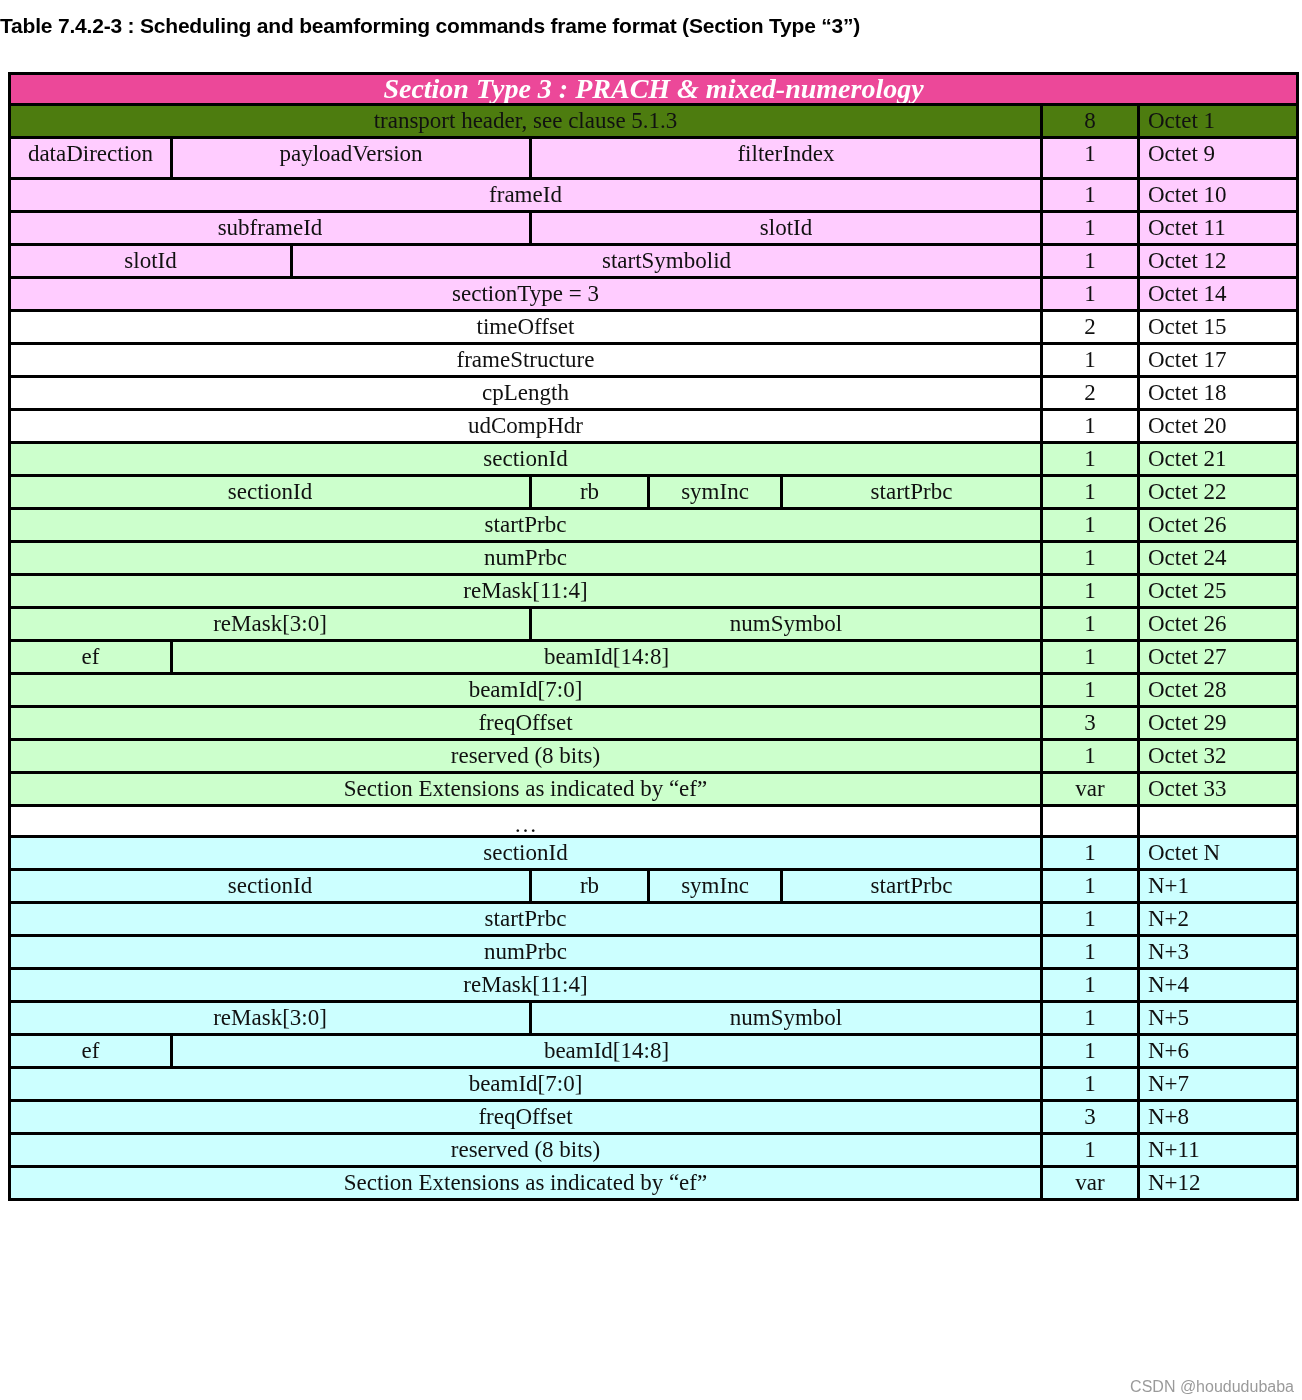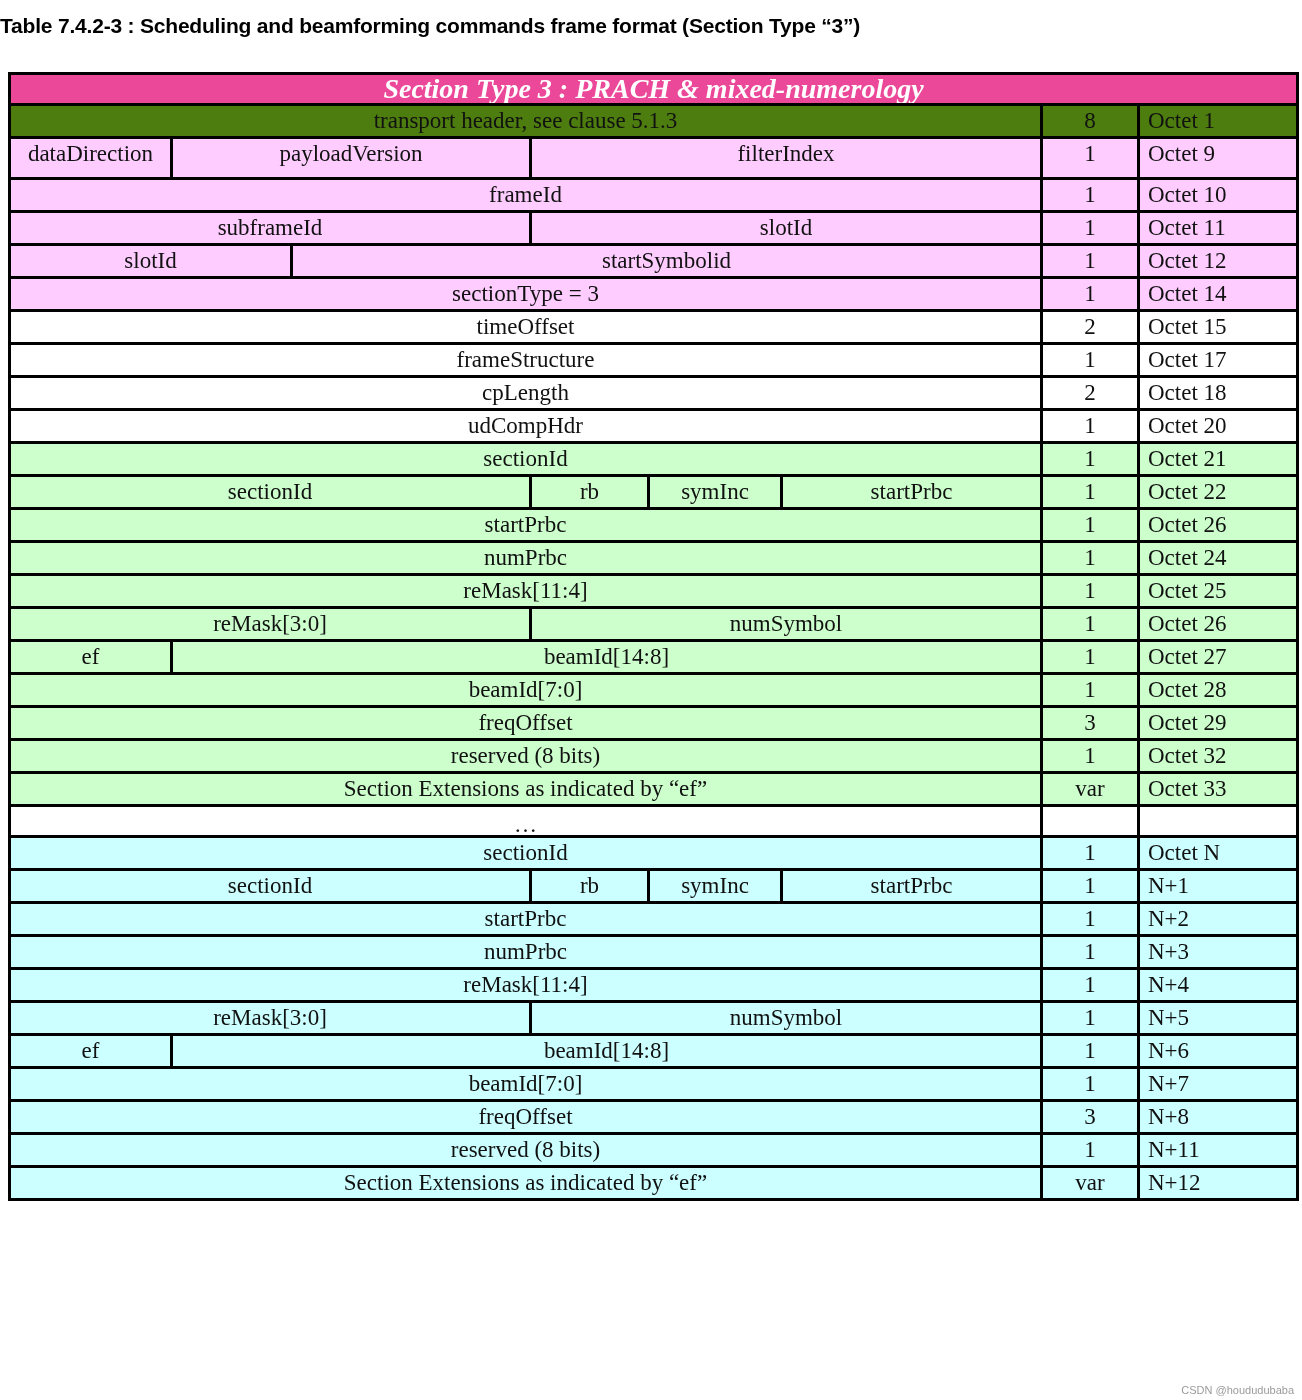--- a/index.html
+++ b/index.html
@@ -32,21 +32,21 @@
     tr.bits td.blank { background: #fff; }
     tr.yellow td { background: #4d7c0f; }
     tr.pink td { background: #ffccff; }
     tr.white td { background: #ffffff; }
     tr.green td { background: #ccffcc; }
     tr.cyan td { background: #ccffff; }
     tr.r td { height: 28px; }
     tr.tall td { height: 38px; margin-top: 8px; }
     .watermark {
       position: absolute; right: 8px; bottom: 4px;
-      font-family: "Liberation Sans", sans-serif; font-size: 11px;
+      font-family: "Liberation Sans", sans-serif; font-size: 16px;
       color: rgba(120,120,120,0.75);
     }
   </style>
 </head>
 <body>
 
 <div class="caption">Table 7.4.2-3 : Scheduling and beamforming commands frame format (Section Type “3”)</div>
 
 <table class="frame">
   <colgroup>

